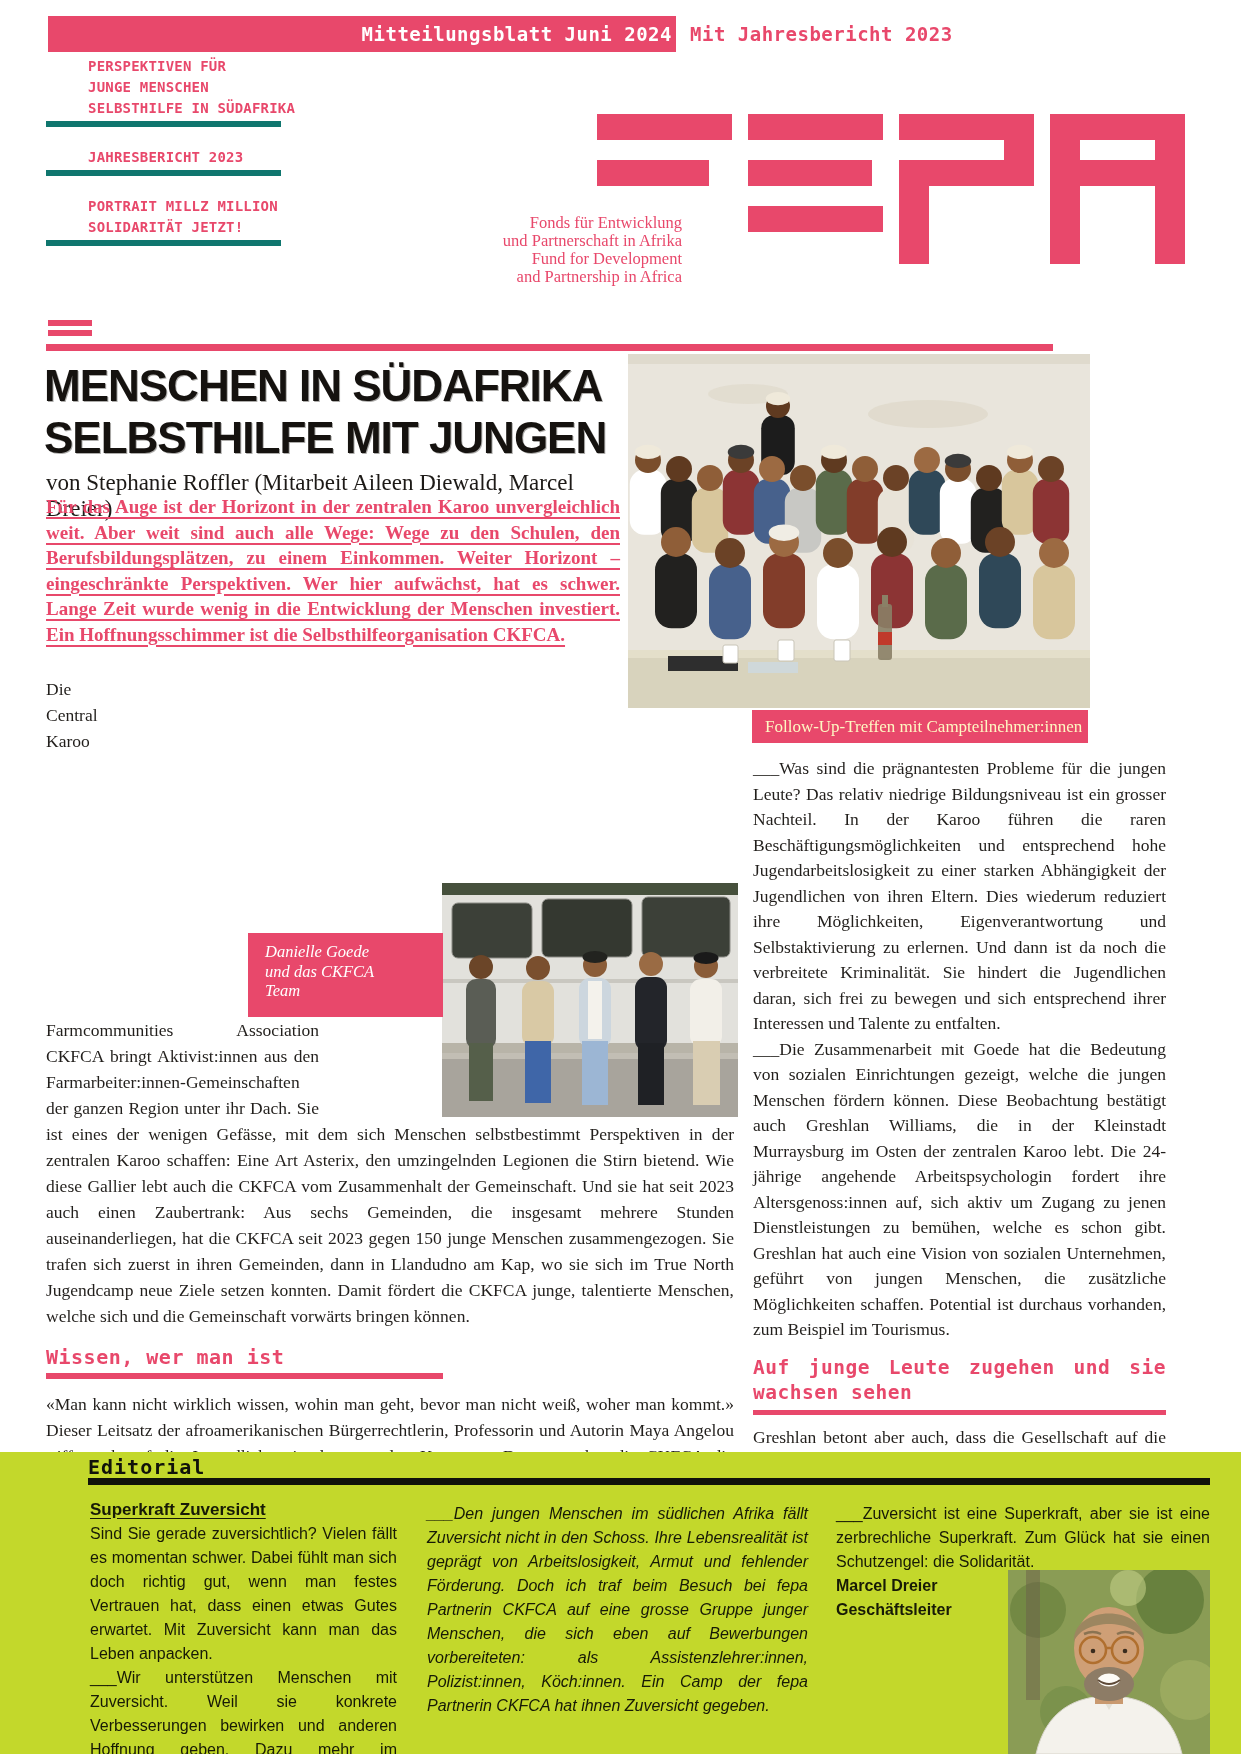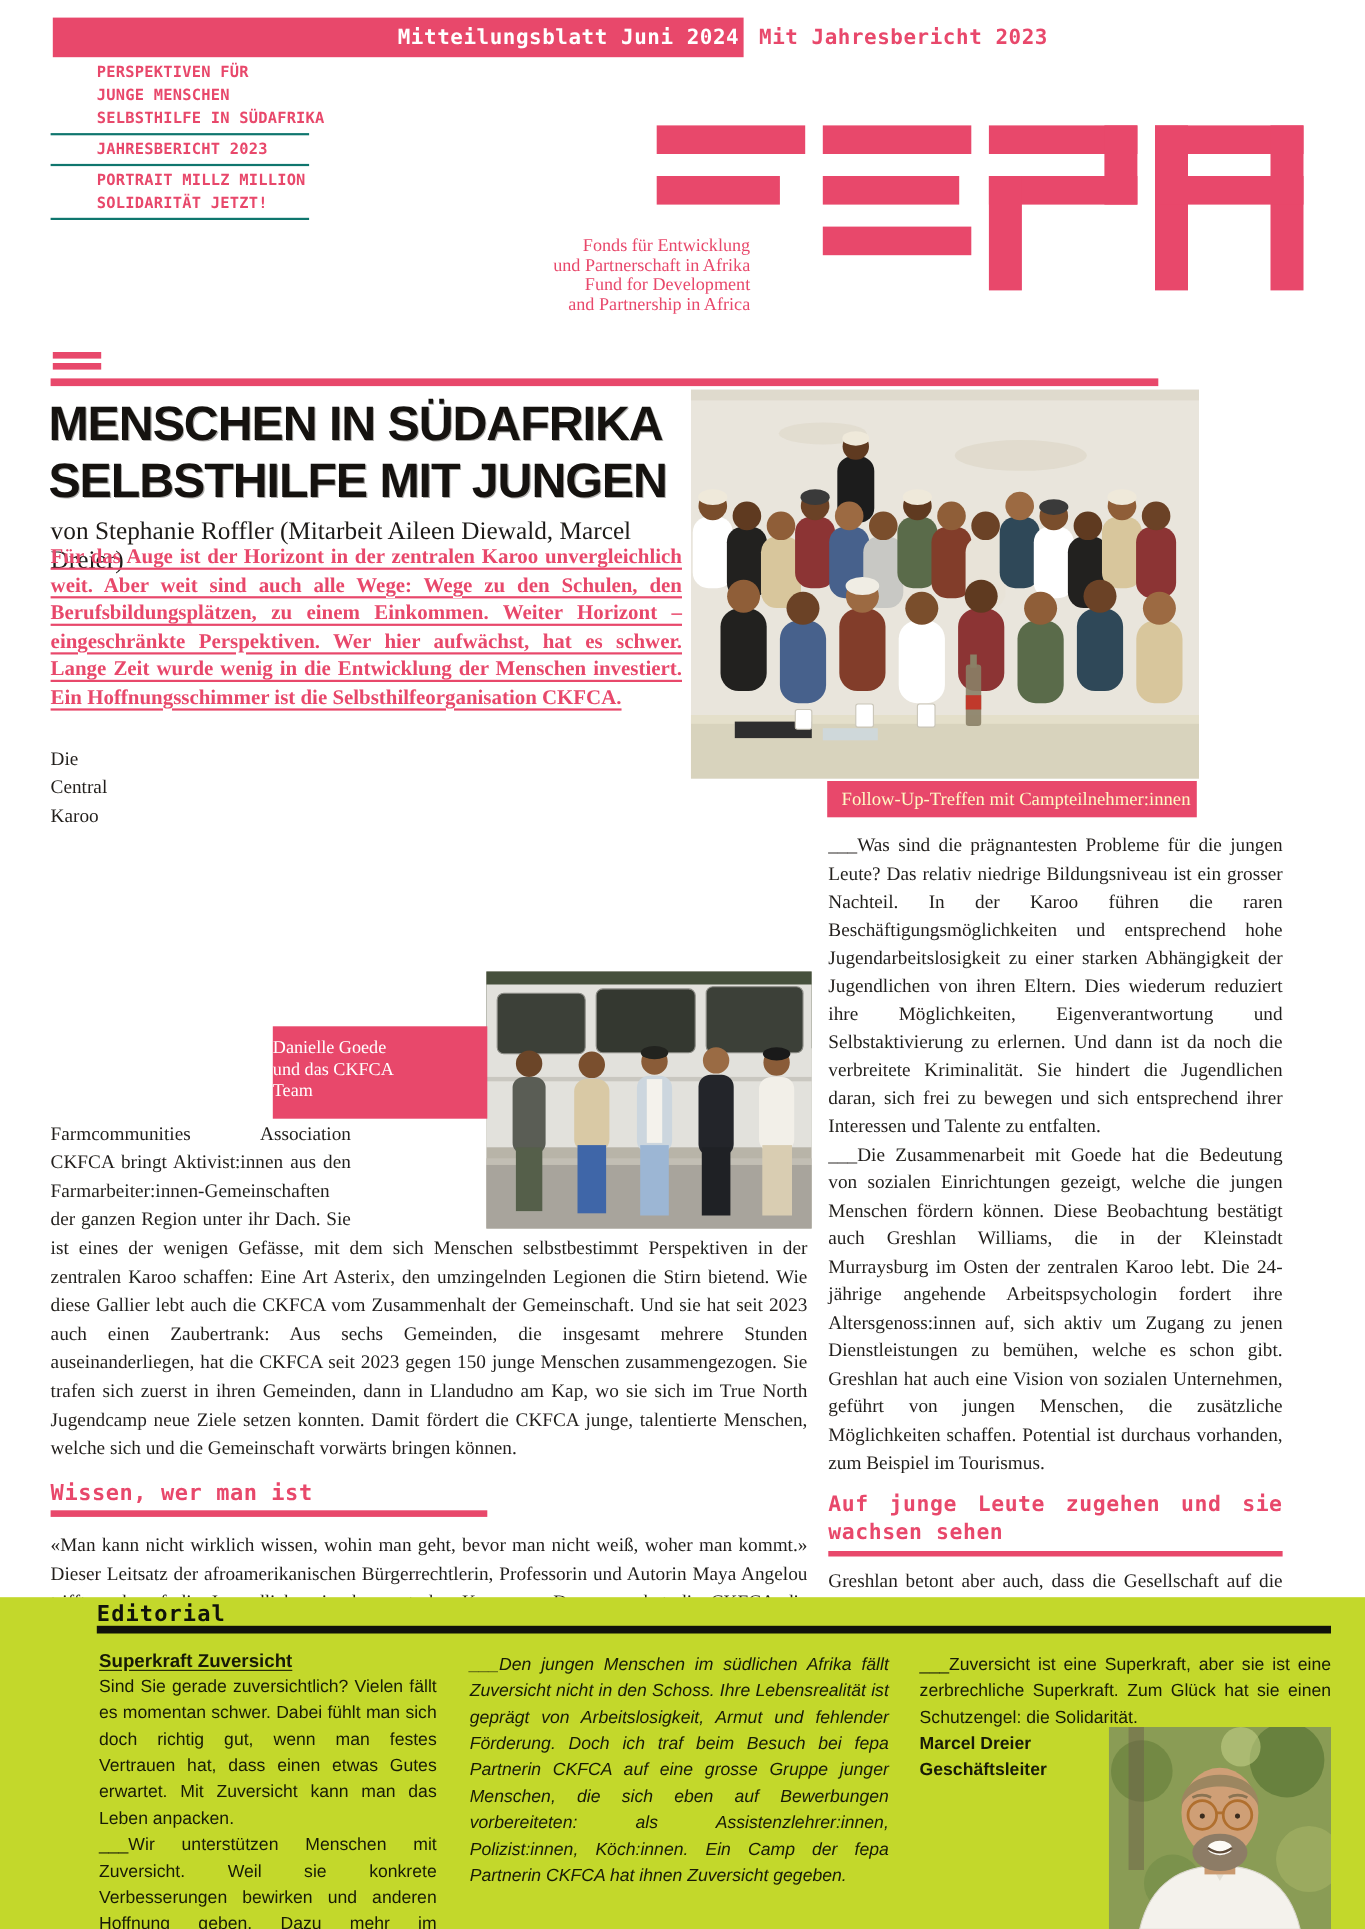--- a/index.html
+++ b/index.html
@@ -9,21 +9,21 @@
 
   
   .mast-bar{left:48px;top:16px;width:628px;height:36px;background:#e8486b;}
   .mast-bar span{display:block;text-align:right;line-height:36px;padding-right:4px;color:#fff;
       font-family:"DejaVu Sans Mono",monospace;font-size:19px;font-weight:700;letter-spacing:.5px;border-radius:12px;}
   .mast-suffix{left:690px;top:16px;height:36px;line-height:36px;color:#e8486b;
       font-family:"DejaVu Sans Mono",monospace;font-size:19px;font-weight:700;letter-spacing:.5px;}
 
   
   .toc{left:46px;top:56px;width:235px;}
-  .toc .item{border-bottom:2px solid #0f766e;padding:0 0 2px 42px;margin-bottom:3px;}
+  .toc .item{border-bottom:6px solid #0f766e;padding:0 0 2px 42px;margin-bottom:20px;}
   .toc .item:first-child{}
   .toc .line{font-family:"DejaVu Sans Mono",monospace;font-size:14px;line-height:21px;
       font-weight:700;color:#e8486b;white-space:nowrap;letter-spacing:.2px;}
 
   
   .logo{left:597px;top:114px;width:588px;height:152px;}
   .logo .lt{position:absolute;top:0;width:135px;height:152px;}
   .logo .b{position:absolute;background:#e8486b;}
 
   .tagline{left:412px;top:214px;width:270px;text-align:right;color:#e8486b;
@@ -58,21 +58,21 @@
       border-bottom:5px solid #e8486b;}
 
   
   .photo1{left:628px;top:354px;width:462px;height:354px;}
   .photo2{left:442px;top:883px;width:296px;height:234px;}
   .photo3{left:1008px;top:1570px;width:202px;height:184px;}
   .photo1 svg,.photo2 svg,.photo3 svg{display:block;width:100%;height:100%;}
   .cap1{left:752px;top:710px;width:336px;height:33px;background:#e8486b;color:#fef9c3;
       font-size:17px;line-height:33px;padding-left:13px;box-sizing:border-box;}
   .cap2{left:248px;top:933px;width:195px;height:84px;background:#e8486b;color:#fff;
-      font-size:16.5px;line-height:19.5px;padding:9px 0 0 0;box-sizing:border-box;}
+      font-size:16.5px;line-height:19.5px;padding:9px 0 0 17px;box-sizing:border-box;font-style:italic;}
 
   
   .ed-bg{left:0;top:1452px;width:1241px;height:302px;background:#c3d82b;}
   .ed-label{left:88px;top:1455px;font-family:"DejaVu Sans Mono",monospace;font-weight:700;
       font-size:20px;letter-spacing:1px;color:#10120a;}
   .ed-rule{left:88px;top:1478px;width:1122px;height:7px;background:#10120a;}
   .ed-col{font-family:"Liberation Sans",sans-serif;font-size:16px;line-height:24px;
       color:#171a06;text-align:justify;}
   .ed-col p{margin:0;}
   .ed-col1{left:90px;top:1498px;width:307px;}

